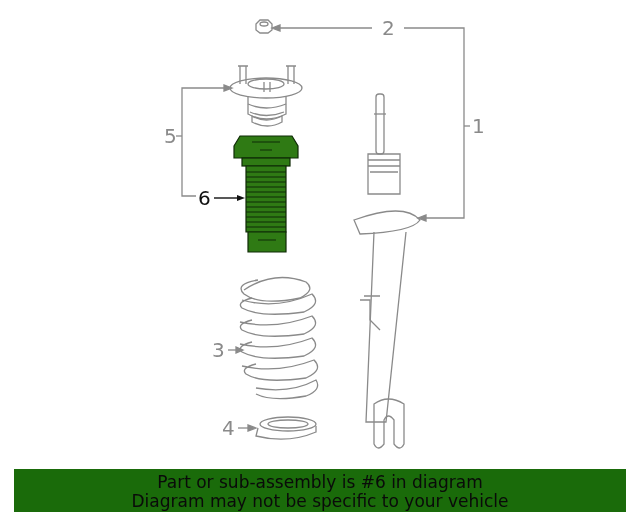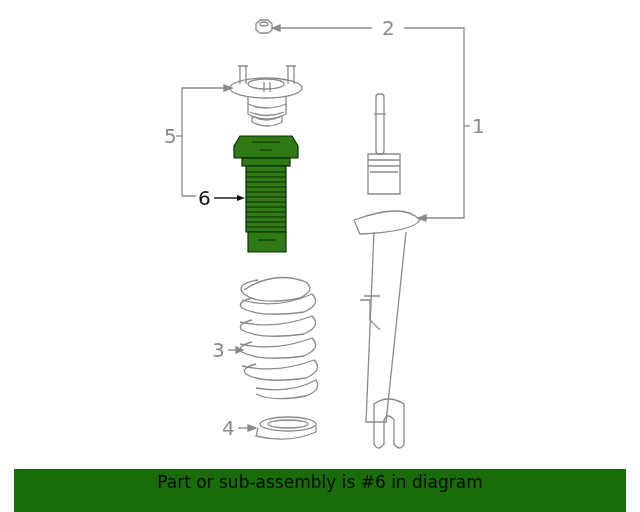--- a/index.html
+++ b/index.html
@@ -95,13 +95,14 @@
 
 <div class="callout" style="left:382px;top:18px;">2</div>
 <div class="callout" style="left:472px;top:116px;">1</div>
 <div class="callout" style="left:164px;top:126px;">5</div>
 <div class="callout active" style="left:198px;top:188px;">6</div>
 <div class="callout" style="left:212px;top:340px;">3</div>
 <div class="callout" style="left:222px;top:418px;">4</div>
 
 <div id="banner">
   <div>Part or sub-assembly is #6 in diagram</div>
+  <div>Diagram may not be specific to your vehicle</div>
 </div>
 
 </body></html>

